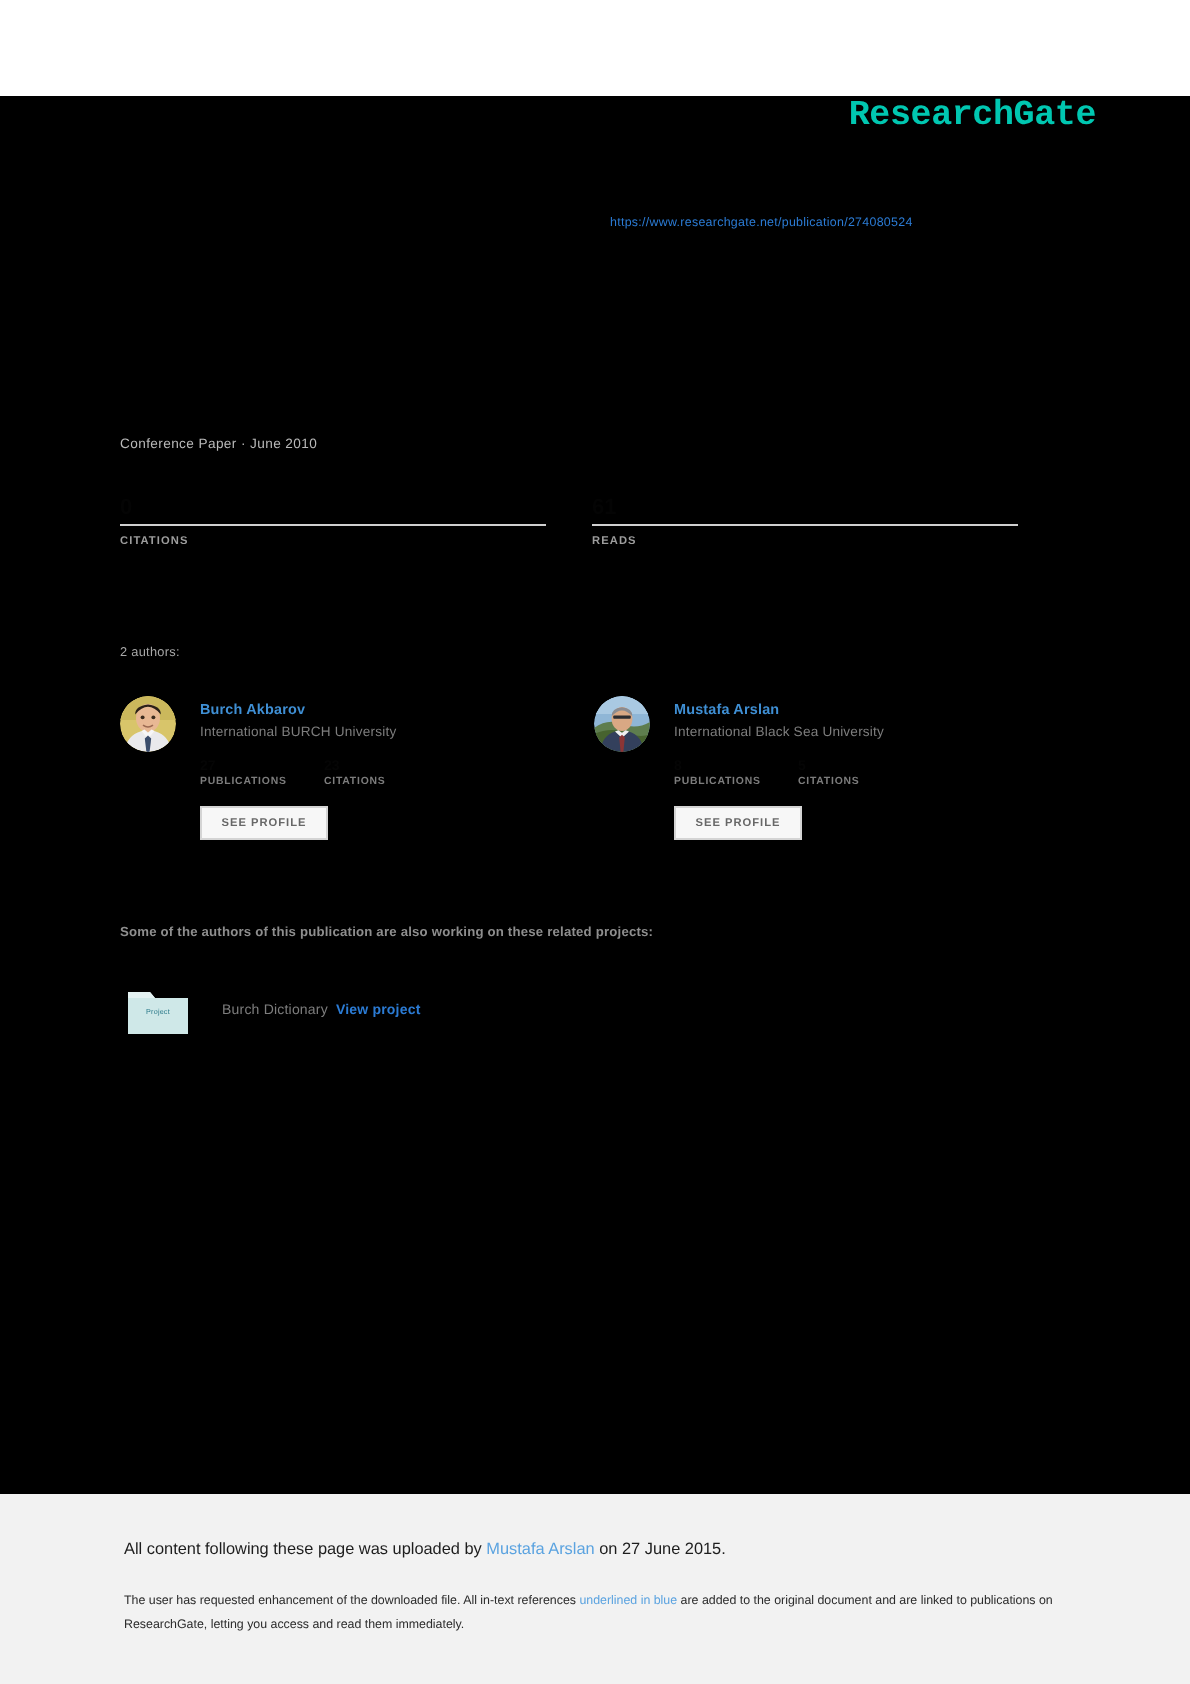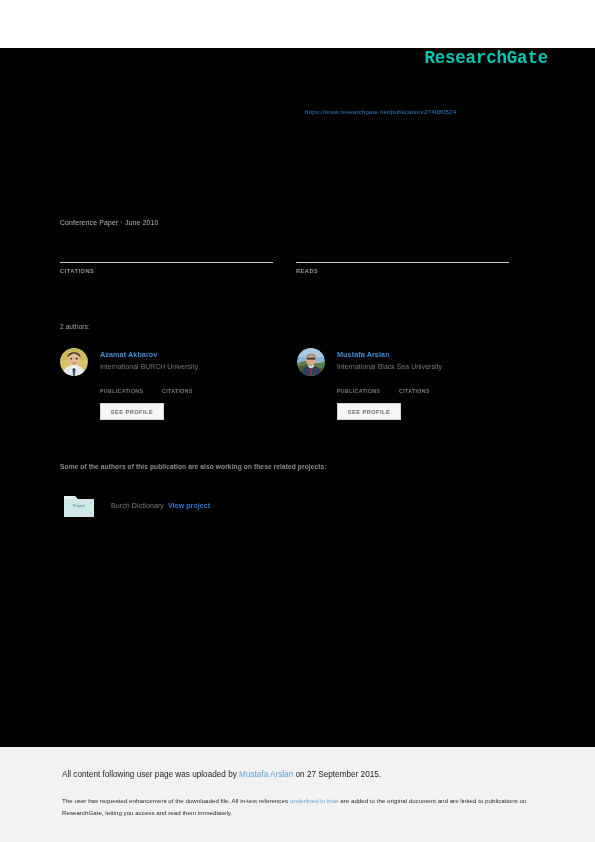--- a/index.html
+++ b/index.html
@@ -339,21 +339,21 @@
         <path d="M7.6 9.2 Q14 1.6 20.4 9.2 Q20.6 5 14 4.2 Q7.4 5 7.6 9.2 Z" fill="#2b2018"></path>
         <ellipse cx="11.3" cy="10.7" rx="1" ry="0.9" fill="#3a2a1e"></ellipse>
         <ellipse cx="16.7" cy="10.7" rx="1" ry="0.9" fill="#3a2a1e"></ellipse>
         <path d="M11.5 14.6 Q14 16.4 16.5 14.6" stroke="#9c6a52" stroke-width="0.8" fill="none"></path>
         <path d="M2 28 Q3.5 19.5 10.5 17.6 L14 21 L17.5 17.6 Q24.5 19.5 26 28 Z" fill="#e9e9ec"></path>
         <path d="M10.5 17.6 L14 21.4 L17.5 17.6 L15.8 16.8 L14 18.3 L12.2 16.8 Z" fill="#f6f6f8"></path>
         <path d="M12.4 21.2 L14 19.8 L15.6 21.2 L14.8 28 L13.2 28 Z" fill="#3a4c6b"></path>
       </g>
     </svg>
   </div>
-  <div class="author-name">Azamat Akbarov</div>
+  <div class="author-name">Burch Akbarov</div>
   <div class="author-affil">International BURCH University</div>
   <div class="author-stats">
     <div class="stat pubs">
       <div class="stat-num">27</div>
       <div class="stat-lbl">PUBLICATIONS</div>
     </div>
     <div class="stat cits">
       <div class="stat-num">23</div>
       <div class="stat-lbl">CITATIONS</div>
     </div>
@@ -409,18 +409,18 @@
     </svg>
   </div>
   <div class="project-icon-label">Project</div>
   <div class="project-text">
     <span>Burch Dictionary</span><span class="project-link">View project</span>
   </div>
 </div>
 
 <div class="footer">
   <div class="footer-line1">
-    <span>All content following user page was uploaded by </span><span class="name-link">Mustafa Arslan</span><span> on 27 September 2015.</span>
+    <span>All content following these page was uploaded by </span><span class="name-link">Mustafa Arslan</span><span> on 27 June 2015.</span>
   </div>
   <div class="footer-note">
     <span>The user has requested enhancement of the downloaded file. All in-text references </span><span class="blue-link">underlined in blue</span><span> are added to the original document and are linked to publications on ResearchGate, letting you access and read them immediately.</span>
   </div>
 </div>
 
 </body></html>

